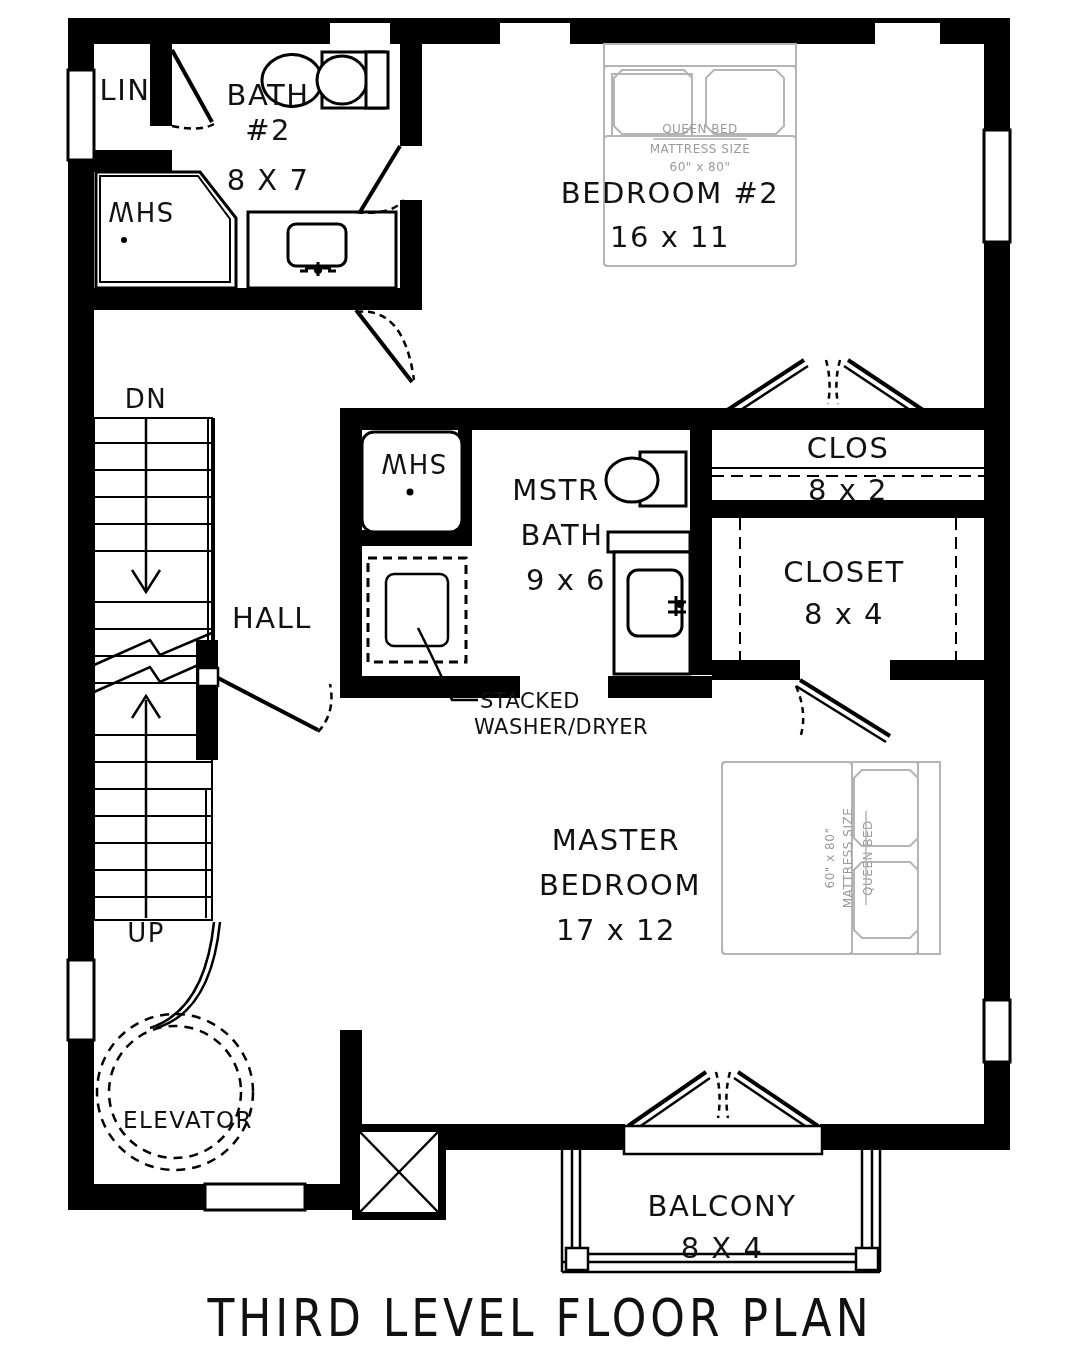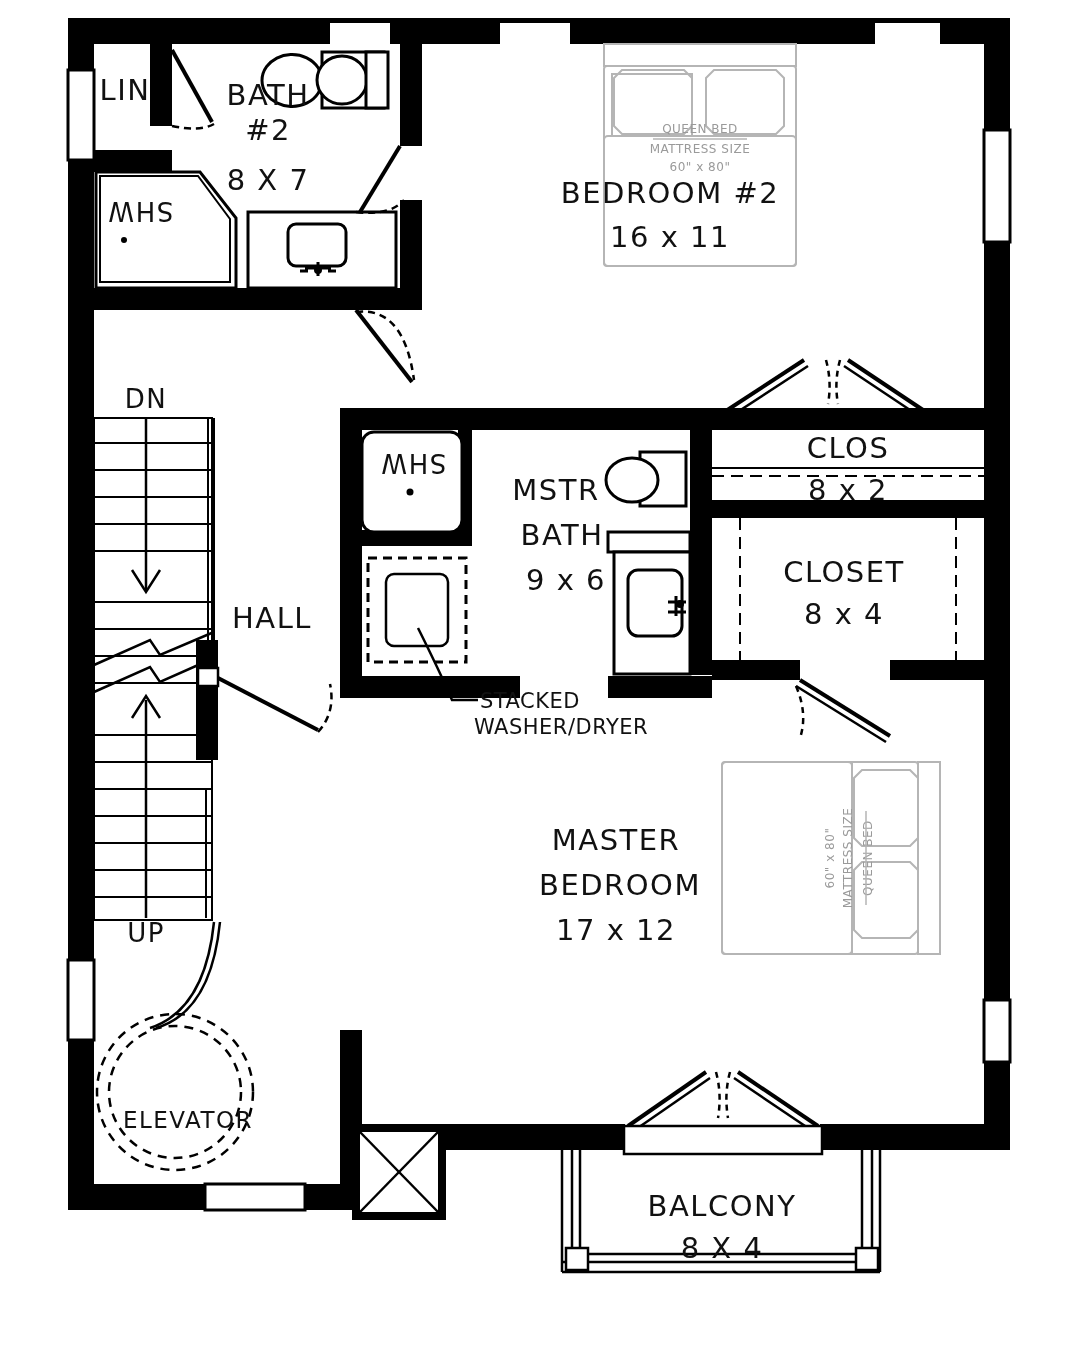--- a/index.html
+++ b/index.html
@@ -302,14 +302,17 @@
       <line x1="562" y1="1272" x2="880" y2="1272" stroke-width="2.5"></line>
       <line x1="572" y1="1254" x2="872" y2="1254" stroke-width="2.5"></line>
       <rect x="566" y="1248" width="22" height="22" fill="#fff" stroke-width="2.5"></rect>
       <rect x="856" y="1248" width="22" height="22" fill="#fff" stroke-width="2.5"></rect>
     </g>
     <text class="rmlabel" x="722" y="1216">BALCONY</text>
     <text class="rmlabel" x="722" y="1258">8 X 4</text>
 
   </svg>
 
+  <div id="title-wrap">
+    <div id="plan-title">THIRD LEVEL FLOOR PLAN</div>
+  </div>
 
 </div>
 
 </body></html>

